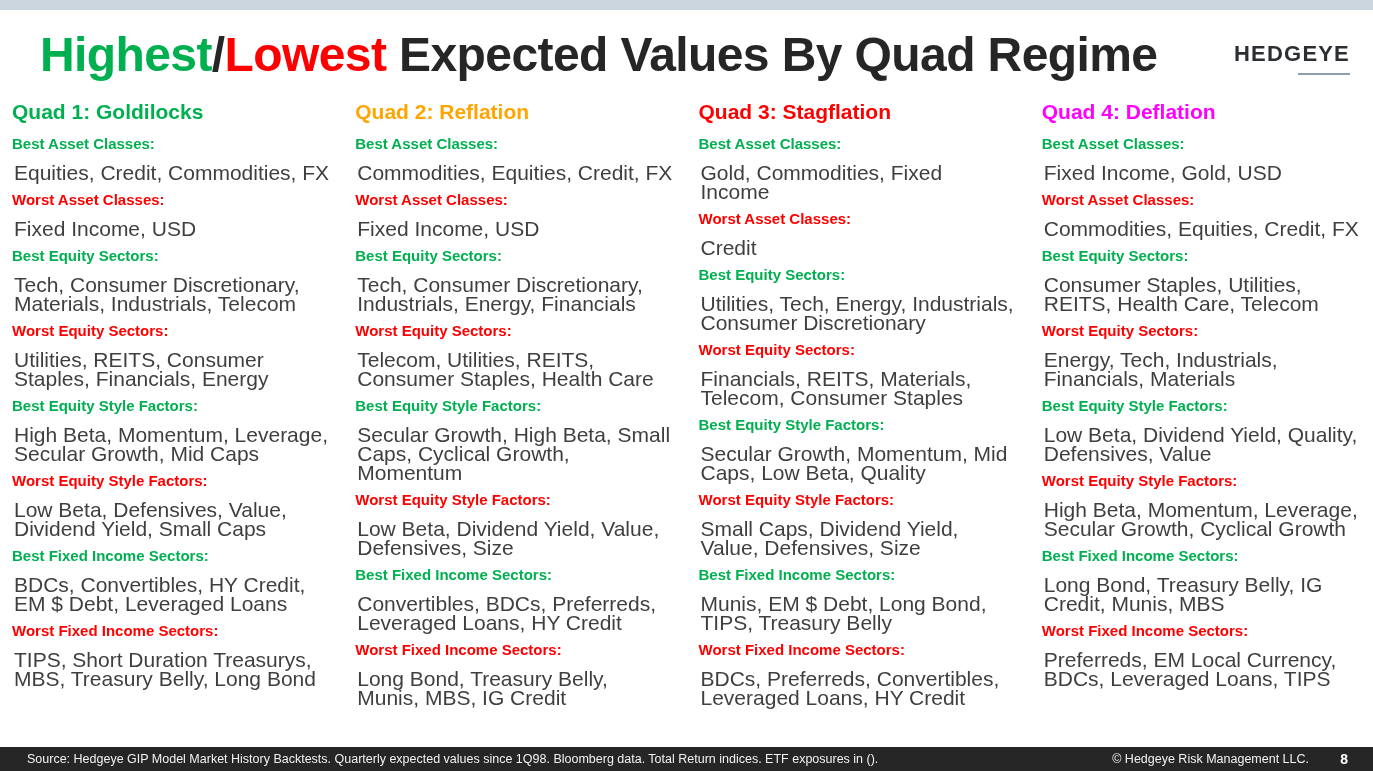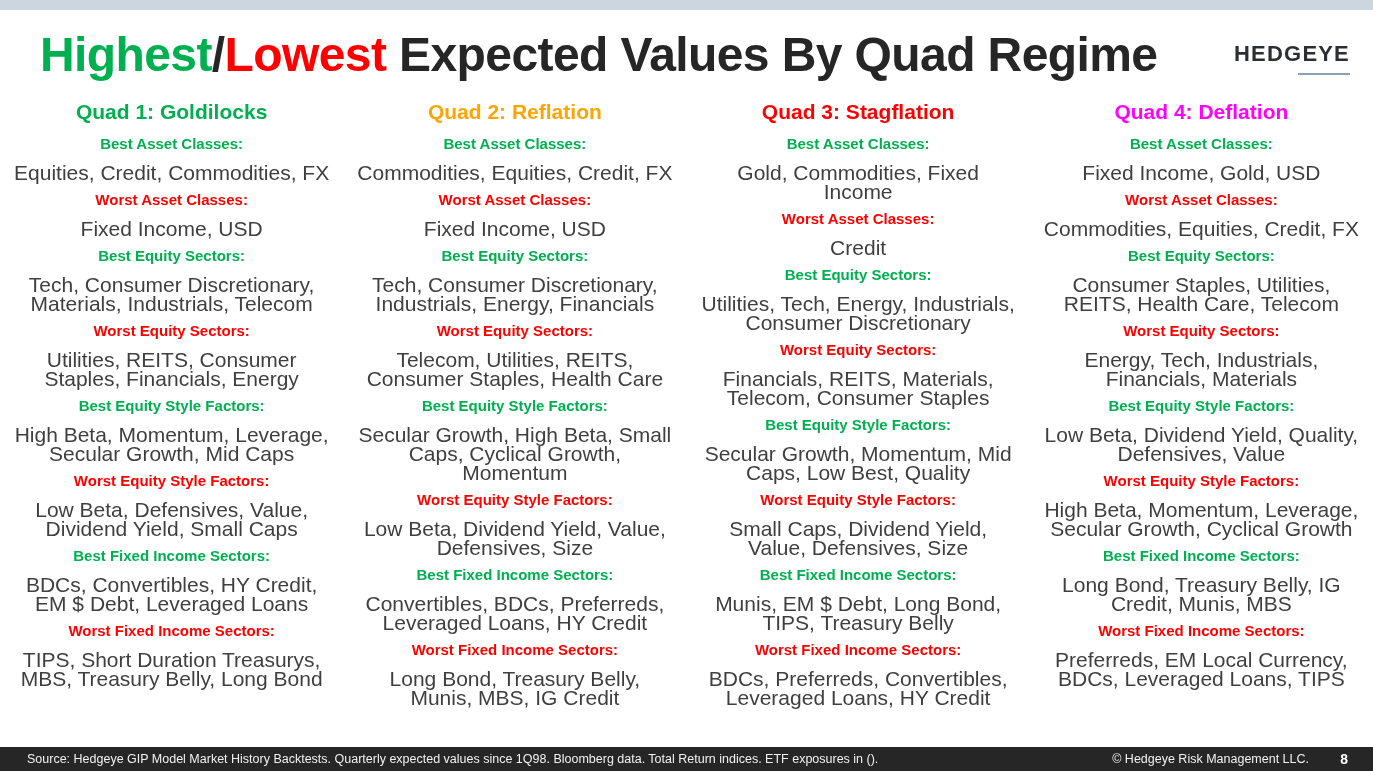--- a/index.html
+++ b/index.html
@@ -79,21 +79,21 @@
     top: 99px;
     left: 0;
     width: 1373px;
     height: 640px;
     display: grid;
     grid-template-columns: repeat(4, 1fr);
   }
 
   .quad-col {
     padding: 0 12px;
-    text-align: center;
+    text-align: left;
   }
 
   .quad-title {
     font-size: 21px;
     font-weight: bold;
     line-height: 26px;
     margin-bottom: 9px;
     white-space: nowrap;
   }
 
@@ -217,21 +217,21 @@
       <div class="quad-title" style="color: rgb(255, 0, 0);">Quad 3: Stagflation</div>
       <div class="sec-label best">Best Asset Classes:</div>
       <div class="sec-value">Gold, Commodities, Fixed Income</div>
       <div class="sec-label worst">Worst Asset Classes:</div>
       <div class="sec-value">Credit</div>
       <div class="sec-label best">Best Equity Sectors:</div>
       <div class="sec-value">Utilities, Tech, Energy, Industrials, Consumer Discretionary</div>
       <div class="sec-label worst">Worst Equity Sectors:</div>
       <div class="sec-value">Financials, REITS, Materials, Telecom, Consumer Staples</div>
       <div class="sec-label best">Best Equity Style Factors:</div>
-      <div class="sec-value">Secular Growth, Momentum, Mid Caps, Low Best, Quality</div>
+      <div class="sec-value">Secular Growth, Momentum, Mid Caps, Low Beta, Quality</div>
       <div class="sec-label worst">Worst Equity Style Factors:</div>
       <div class="sec-value">Small Caps, Dividend Yield, Value, Defensives, Size</div>
       <div class="sec-label best">Best Fixed Income Sectors:</div>
       <div class="sec-value">Munis, EM $ Debt, Long Bond, TIPS, Treasury Belly</div>
       <div class="sec-label worst">Worst Fixed Income Sectors:</div>
       <div class="sec-value">BDCs, Preferreds, Convertibles, Leveraged Loans, HY Credit</div>
     </div>
 
     <div class="quad-col">
       <div class="quad-title" style="color: rgb(255, 0, 255);">Quad 4: Deflation</div>

